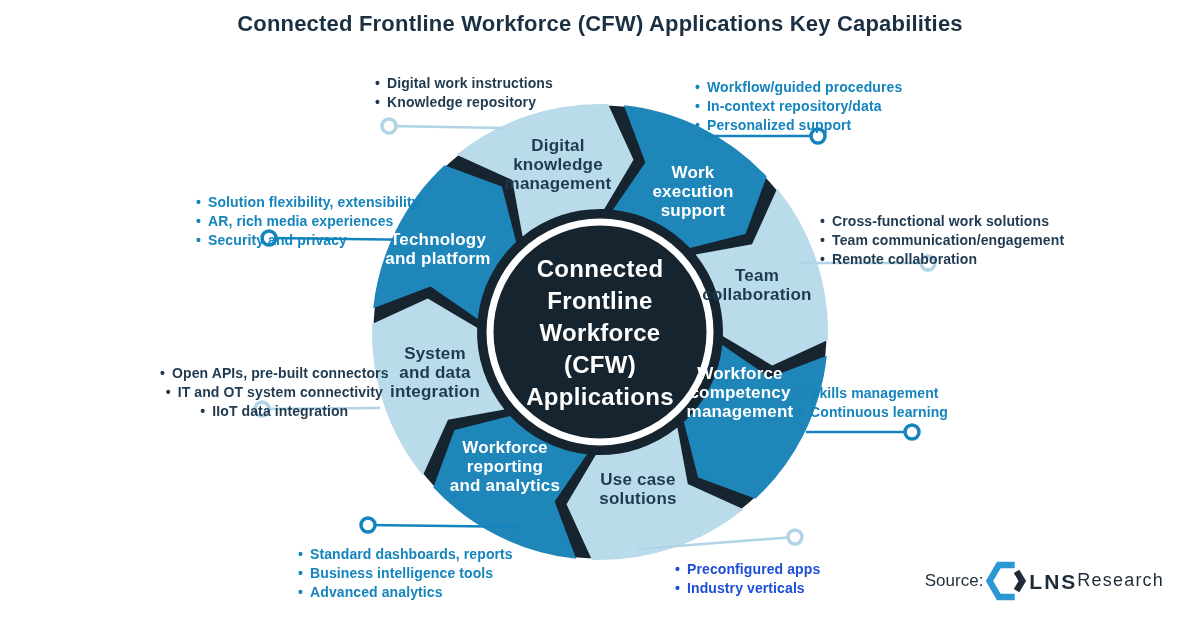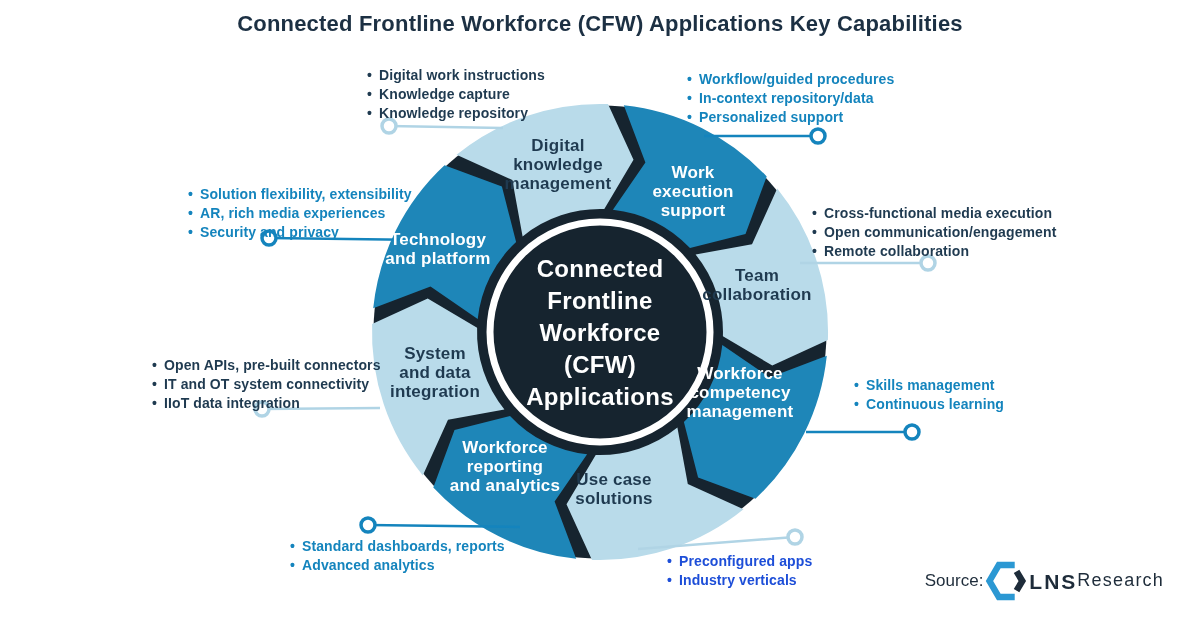--- a/index.html
+++ b/index.html
@@ -18,21 +18,21 @@
     position:absolute;left:600px;top:333px;transform:translate(-50%,-50%);
     white-space:pre-line;text-align:center;color:#ffffff;
     font-size:24px;font-weight:bold;line-height:32px;letter-spacing:.3px;z-index:3;
   }
   .seg-label{
     position:absolute;transform:translate(-50%,-50%);
     white-space:pre-line;text-align:center;
     font-size:17px;font-weight:bold;line-height:19px;letter-spacing:.2px;z-index:3;
   }
   .callout{position:absolute;z-index:3;}
-  .callout ul{margin:4px;padding:0;list-style:none;}
+  .callout ul{margin:12px;padding:0;list-style:none;}
   .callout li{
     white-space:nowrap;font-size:14px;font-weight:bold;line-height:19px;letter-spacing:.1px;
   }
   .callout li::before{content:"\2022";margin-right:7px;}
   .source{
     position:absolute;right:36px;top:556px;height:50px;
     display:flex;align-items:center;gap:1px;z-index:3;
   }
   .source .src-label{font-size:17px;}
   .source .brand{display:flex;flex-direction:row;justify-content:center;}
@@ -86,72 +86,72 @@
 knowledge
 management</div>
       <div class="seg-label" style="left: 693px; top: 191px; color: rgb(255, 255, 255);">Work
 execution
 support</div>
       <div class="seg-label" style="left: 757px; top: 285px; color: rgb(31, 58, 80);">Team
 collaboration</div>
       <div class="seg-label" style="left: 740px; top: 392px; color: rgb(255, 255, 255);">Workforce
 competency
 management</div>
-      <div class="seg-label" style="left: 614px; top: 489px; color: rgb(31, 58, 80);">Use case
+      <div class="seg-label" style="left: 638px; top: 489px; color: rgb(31, 58, 80);">Use case
 solutions</div>
       <div class="seg-label" style="left: 505px; top: 466px; color: rgb(255, 255, 255);">Workforce
 reporting
 and analytics</div>
       <div class="seg-label" style="left: 435px; top: 372px; color: rgb(31, 58, 80);">System
 and data
 integration</div>
       <div class="seg-label" style="left: 438px; top: 249px; color: rgb(255, 255, 255);">Technology
 and platform</div>
     </div>
   <div id="callouts">
       <div class="callout" style="left: 363px; top: 62px; color: rgb(31, 58, 80);">
         <ul>
           <li>Digital work instructions</li>
-          <li>Knowledge capture</li>
           <li>Knowledge repository</li>
         </ul>
       </div>
       <div class="callout" style="left: 683px; top: 66px; color: rgb(20, 132, 189);">
         <ul>
           <li>Workflow/guided procedures</li>
           <li>In-context repository/data</li>
           <li>Personalized support</li>
         </ul>
       </div>
       <div class="callout" style="left: 808px; top: 200px; color: rgb(31, 58, 80);">
         <ul>
-          <li>Cross-functional media execution</li>
-          <li>Open communication/engagement</li>
+          <li>Cross-functional work solutions</li>
+          <li>Team communication/engagement</li>
           <li>Remote collaboration</li>
         </ul>
       </div>
-      <div class="callout" style="left: 850px; top: 372px; color: rgb(20, 132, 189);">
+      <div class="callout" style="left: 786px; top: 372px; color: rgb(20, 132, 189);">
         <ul>
           <li>Skills management</li>
           <li>Continuous learning</li>
         </ul>
       </div>
       <div class="callout" style="left: 663px; top: 548px; color: #1d4ed8;">
         <ul>
           <li>Preconfigured apps</li>
           <li>Industry verticals</li>
         </ul>
       </div>
       <div class="callout" style="left: 286px; top: 533px; color: rgb(20, 132, 189);">
         <ul>
           <li>Standard dashboards, reports</li>
+          <li>Business intelligence tools</li>
           <li>Advanced analytics</li>
         </ul>
       </div>
-      <div class="callout" style="left: 148px; top: 352px; color: rgb(31, 58, 80);">
+      <div class="callout" style="left: 148px; top: 352px; color: rgb(31, 58, 80); text-align: center;">
         <ul>
           <li>Open APIs, pre-built connectors</li>
           <li>IT and OT system connectivity</li>
           <li>IIoT data integration</li>
         </ul>
       </div>
       <div class="callout" style="left: 184px; top: 181px; color: rgb(20, 132, 189);">
         <ul>
           <li>Solution flexibility, extensibility</li>
           <li>AR, rich media experiences</li>

